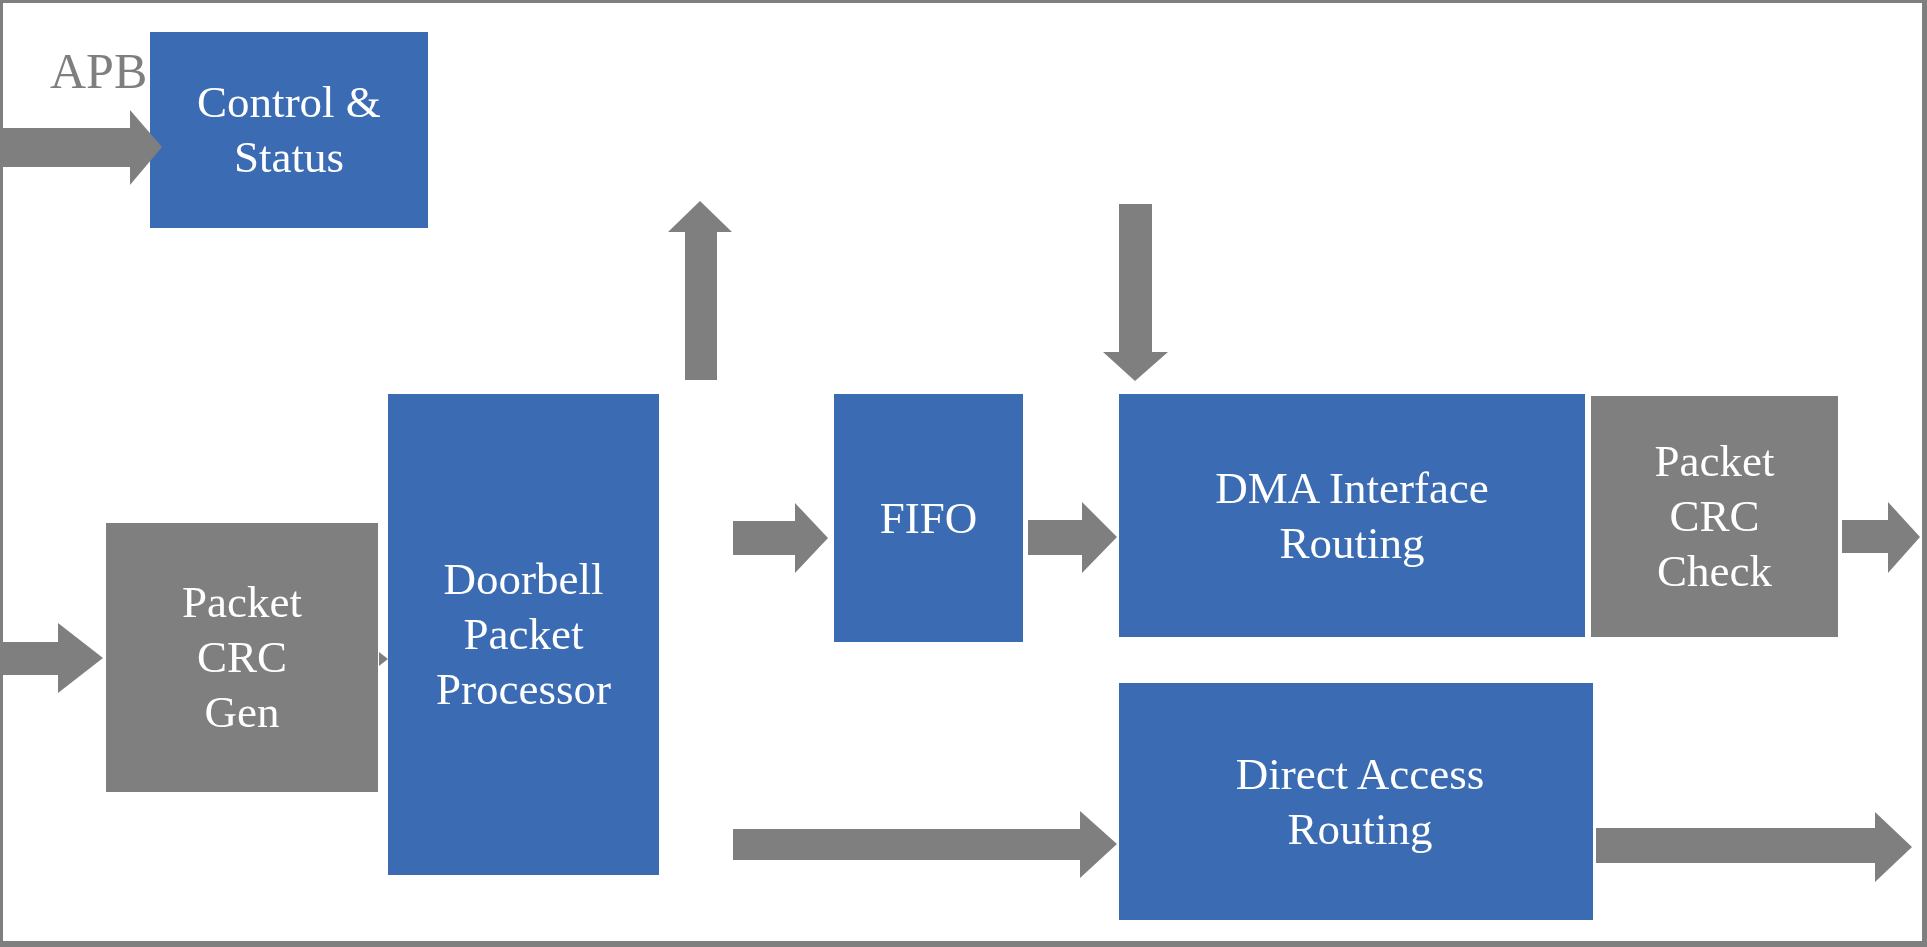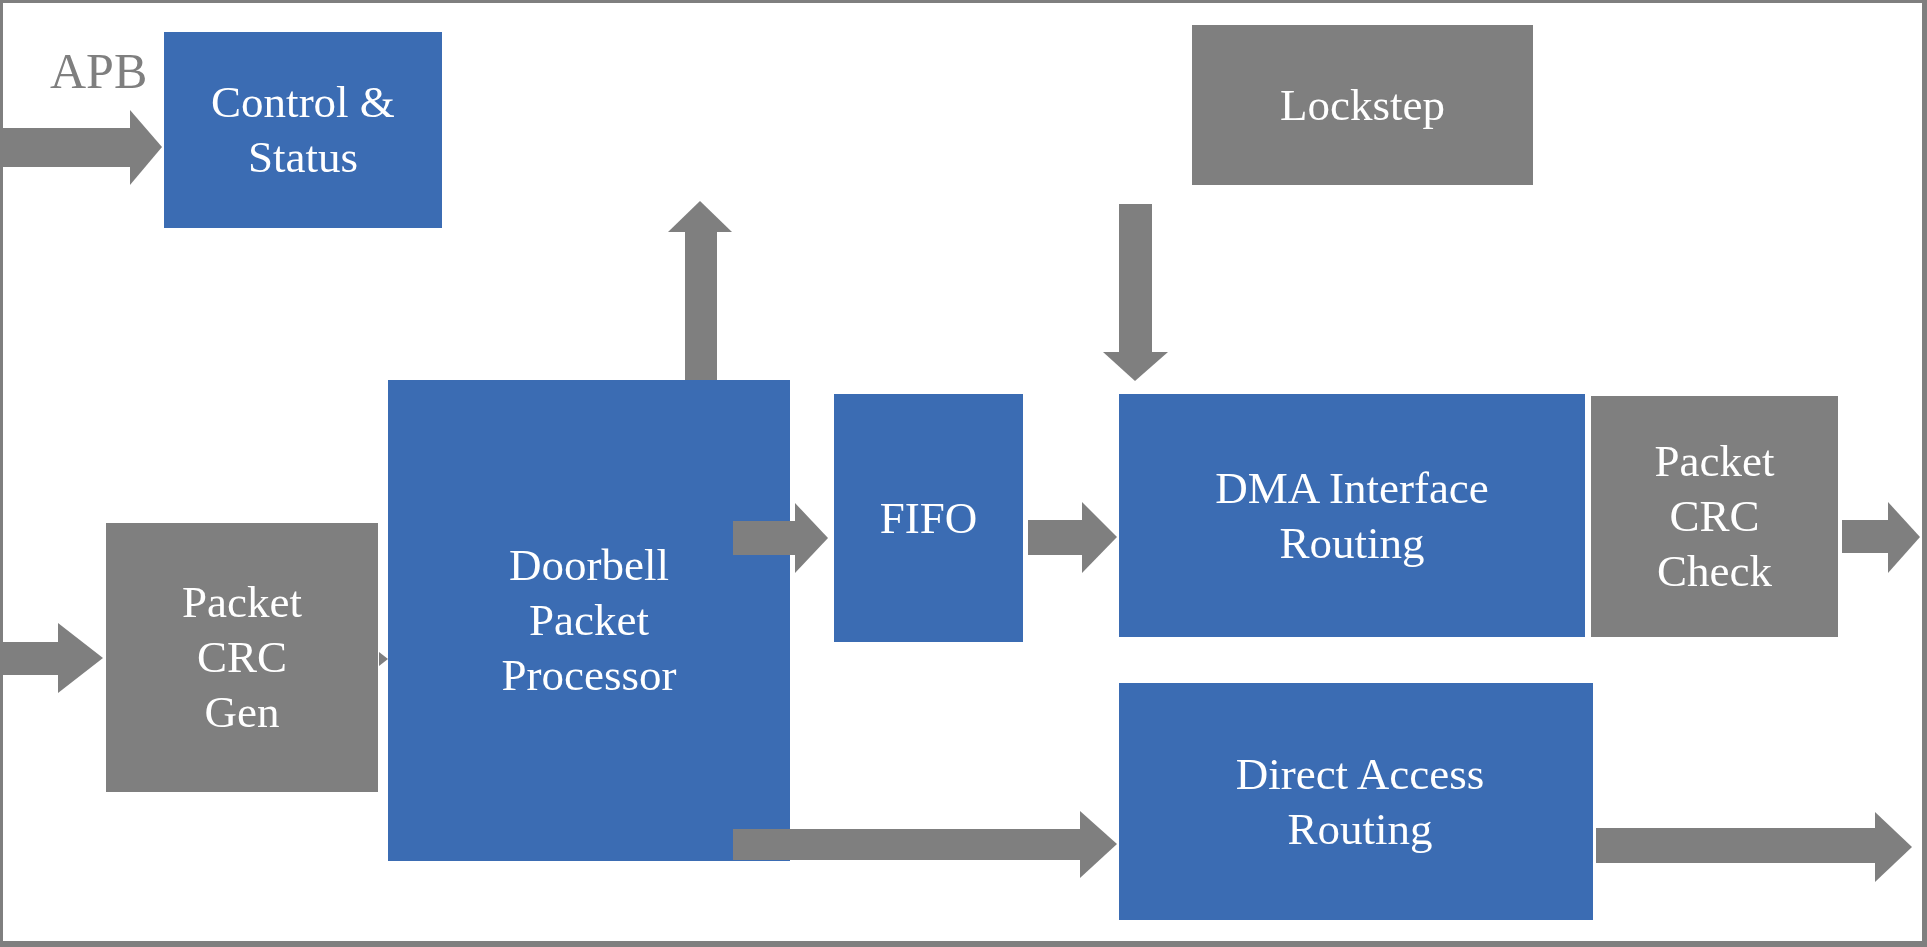--- a/index.html
+++ b/index.html
@@ -44,32 +44,31 @@
 
 <div class="canvas">
 
   <div class="frame" style="left:0; top:0; width:1927px; height:3px;"></div>
   <div class="frame" style="left:0; top:0; width:3px; height:947px;"></div>
   <div class="frame" style="left:1922px; top:0; width:5px; height:947px;"></div>
   <div class="frame" style="left:0; top:941px; width:1927px; height:6px;"></div>
 
   <div class="apb-label">APB</div>
 
-  <div class="box blue" style="left:164px; top:32px; width:278px; height:196px;">Control &amp;
+  <div class="box blue" style="left:150px; top:32px; width:278px; height:196px;">Control &amp;
 Status</div>
 
 
 
-  <div class="box gray" style="left:1192px; top:25px; width:341px; height:160px;">Lockstep</div>
 
   <div class="box gray" style="left:106px; top:523px; width:272px; height:269px;">Packet
 CRC
 Gen</div>
 
-  <div class="box blue" style="left:388px; top:380px; width:402px; height:481px;">Doorbell
+  <div class="box blue" style="left:388px; top:394px; width:271px; height:481px;">Doorbell
 Packet
 Processor</div>
 
   <div class="box blue" style="left:834px; top:394px; width:189px; height:248px;">FIFO</div>
 
 
   <div class="box blue" style="left:1119px; top:394px; width:466px; height:243px;">DMA Interface
 Routing</div>
 
   <div class="box gray" style="left:1591px; top:396px; width:247px; height:241px;">Packet

